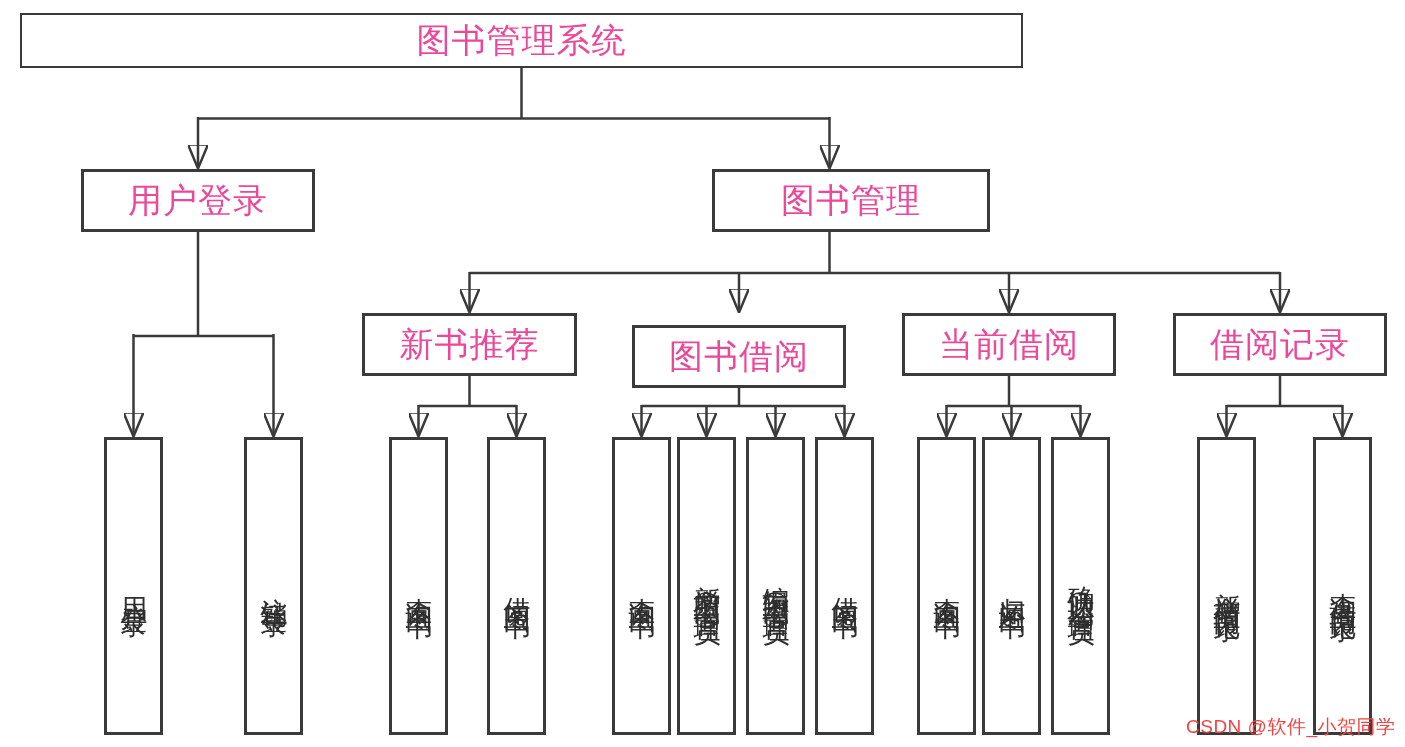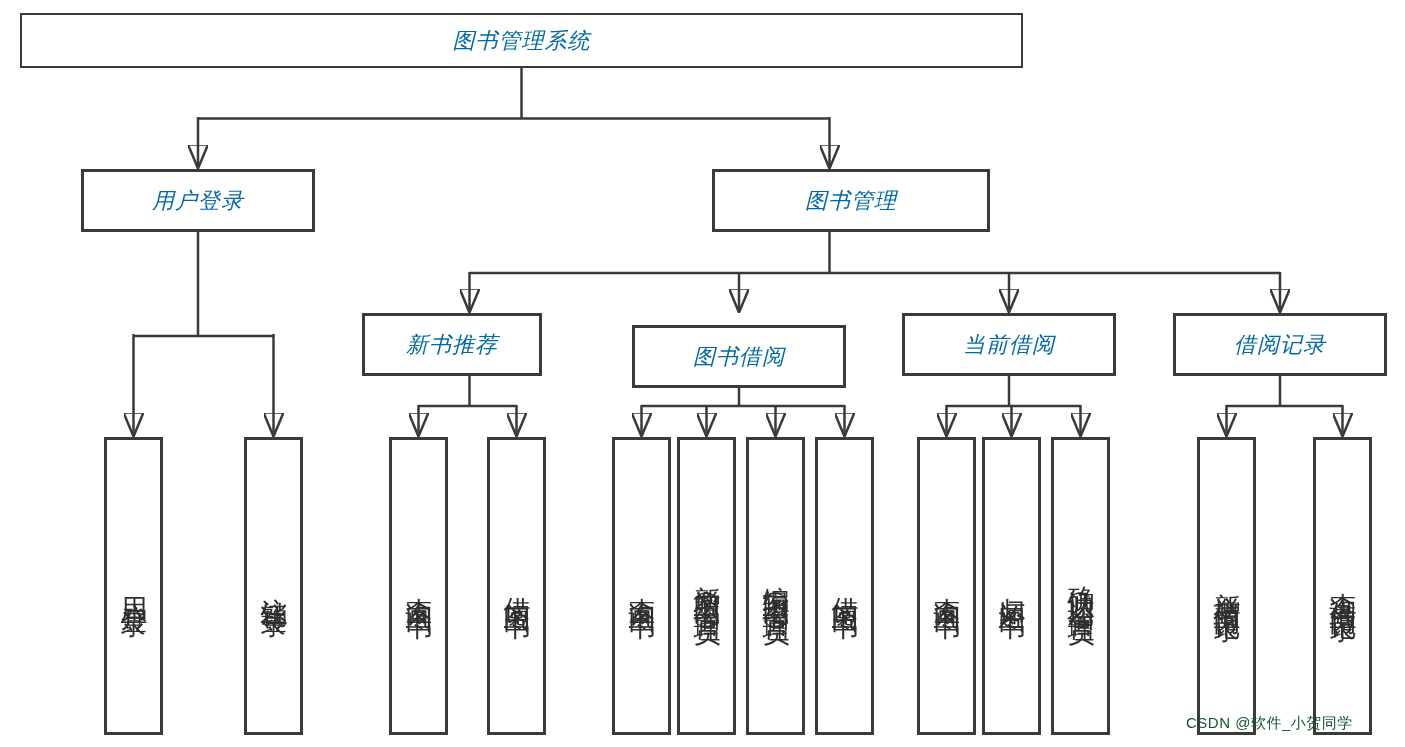--- a/index.html
+++ b/index.html
@@ -15,25 +15,24 @@
     position: absolute;
     box-sizing: border-box;
     border: 3px solid #3a3a3a;
     background: #ffffff;
     display: flex;
     align-items: center;
     justify-content: center;
     color: #2e2e2e;
   }
   .hlabel {
-    font-size: 22px;
+    font-size: 34px;
     letter-spacing: 1px;
     white-space: nowrap;
-    color: #0369a1;
-    font-style: italic;
+    color: #ec4899;
   }
   .root-box { border-width: 2.5px; }
   .vtext {
     writing-mode: vertical-rl;
     text-orientation: mixed;
     font-size: 27px;
     line-height: 1;
     letter-spacing: 5px;
     color: #2e2e2e;
     white-space: nowrap;
@@ -46,23 +45,23 @@
   }
   #connectors path, #connectors line {
     stroke: #3a3a3a;
     stroke-width: 2.5;
     fill: none;
   }
   .watermark {
     position: absolute;
     left: 1186px;
     top: 714px;
-    font-size: 15px;
+    font-size: 19px;
     letter-spacing: 0.5px;
-    color: #14532d;
+    color: #ef4444;
     white-space: nowrap;
     z-index: 10;
   }
 </style>
 </head>
 <body>
 
 <div id="canvas">
 
   <svg id="connectors" viewBox="0 0 1405 747" xmlns="http://www.w3.org/2000/svg" aria-hidden="true">
@@ -131,21 +130,21 @@
     <span class="hlabel">图书管理系统</span>
   </div>
 
   <div class="box" style="left:81px; top:169px; width:234px; height:63px;">
     <span class="hlabel">用户登录</span>
   </div>
   <div class="box" style="left:712px; top:169px; width:278px; height:63px;">
     <span class="hlabel">图书管理</span>
   </div>
 
-  <div class="box" style="left:362px; top:313px; width:180px; height:63px;">
+  <div class="box" style="left:362px; top:313px; width:215px; height:63px;">
     <span class="hlabel">新书推荐</span>
   </div>
   <div class="box" style="left:632px; top:325px; width:214px; height:63px;">
     <span class="hlabel">图书借阅</span>
   </div>
   <div class="box" style="left:1173px; top:313px; width:214px; height:63px;">
     <span class="hlabel">借阅记录</span>
   </div>
   <div class="box" style="left:902px; top:313px; width:214px; height:63px;">
     <span class="hlabel">当前借阅</span>

